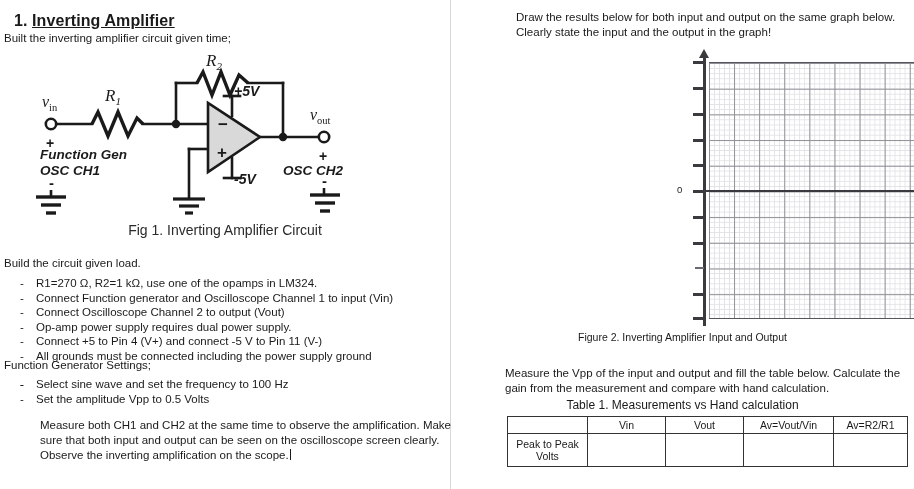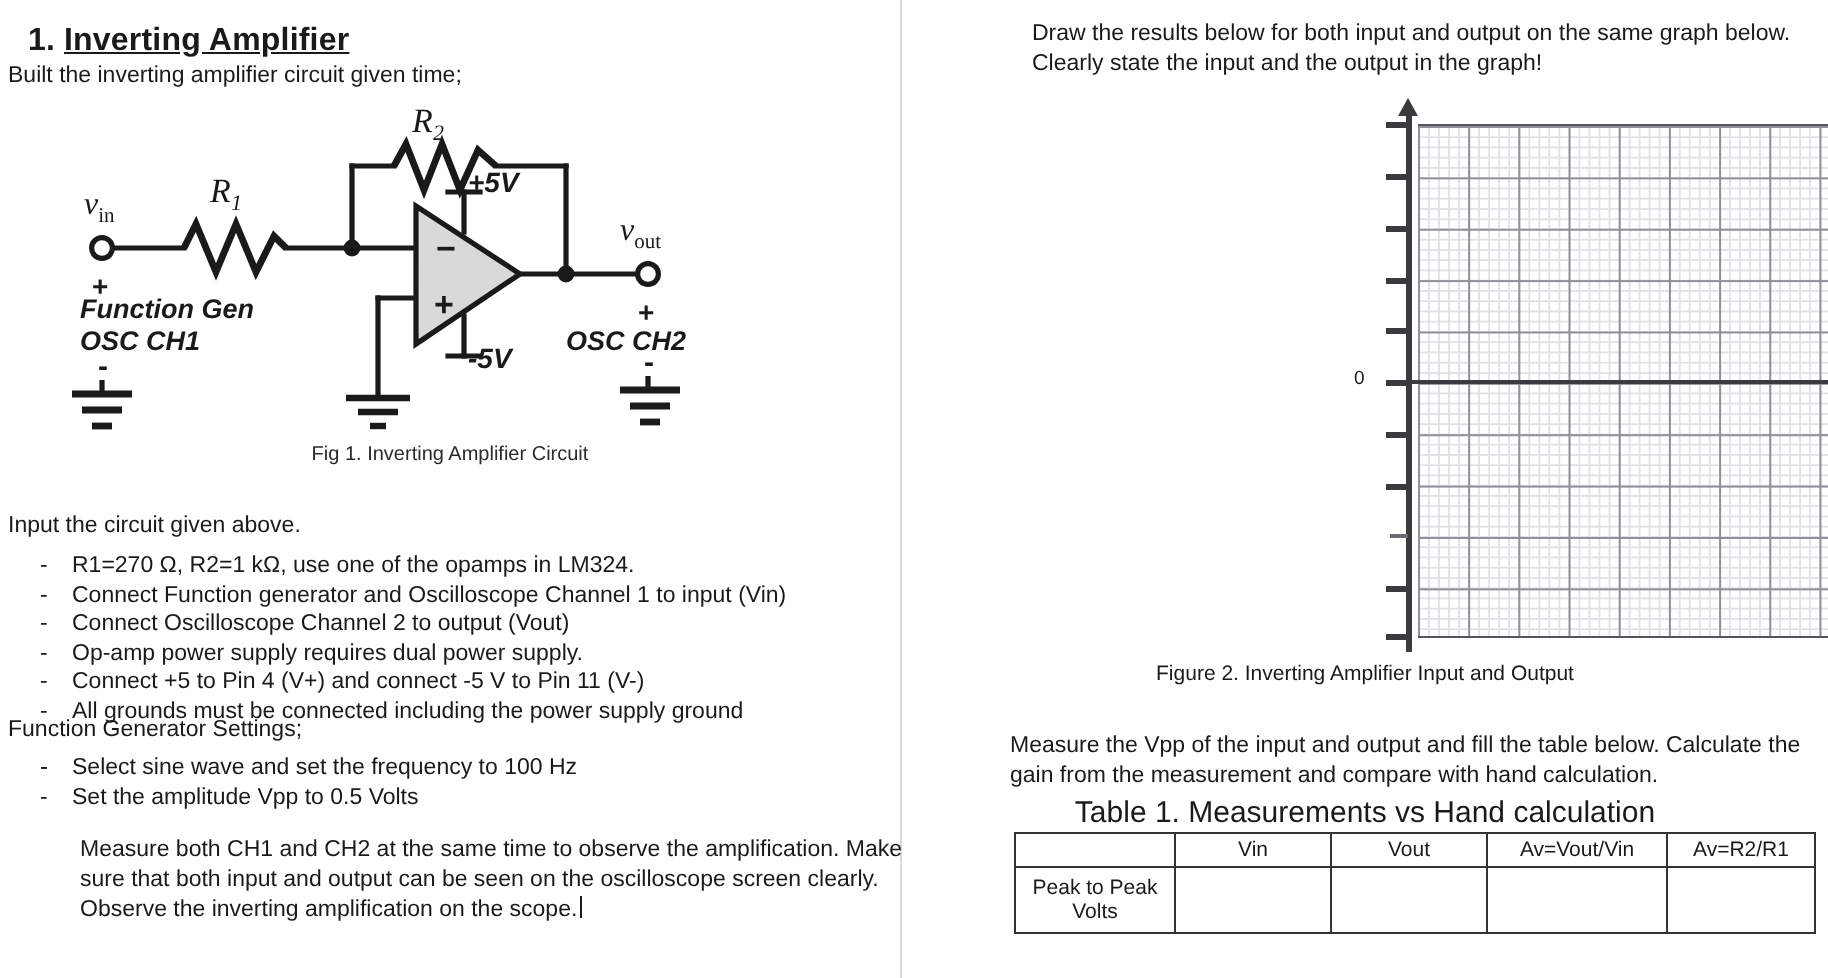--- a/index.html
+++ b/index.html
@@ -48,21 +48,21 @@
   .circuit {
     position: absolute;
     left: 0; top: 48px;
     width: 450px; height: 190px;
   }
   .fig1-caption {
     position: absolute;
     left: 0; top: 222px;
     width: 450px;
     text-align: center;
-    font-size: 10px;
+    font-size: 14px;
     color: #2a2a2a;
   }
 
   .body-text {
     position: absolute;
     font-size: 11.5px;
     line-height: 15px;
   }
   .p-build { left: 4px; top: 256px; }
   .p-fg    { left: 4px; top: 358px; }
@@ -176,21 +176,21 @@
     font-size: 10.5px;
     color: #1a1a1a;
   }
 
   
   .table-title {
     position: absolute;
     left: 451px; top: 398px;
     width: 463px;
     text-align: center;
-    font-size: 15px;
+    font-size: 12px;
   }
   table.meas-table {
     position: absolute;
     left: 56px; top: 66px;
     border-collapse: collapse;
     font-size: 10.5px;
     table-layout: fixed;
   }
   .table-holder {
     position: absolute;
@@ -318,21 +318,21 @@
 
         <text x="40" y="111" font-family="'Liberation Sans', sans-serif" font-size="13.5" font-weight="bold" font-style="italic" fill="#1a1a1a">Function Gen</text>
         <text x="40" y="127" font-family="'Liberation Sans', sans-serif" font-size="13.5" font-weight="bold" font-style="italic" fill="#1a1a1a">OSC CH1</text>
 
         <text x="283" y="127" font-family="'Liberation Sans', sans-serif" font-size="13.5" font-weight="bold" font-style="italic" fill="#1a1a1a">OSC CH2</text>
       </svg>
     </div>
 
     <div class="fig1-caption">Fig 1. Inverting Amplifier Circuit</div>
 
-    <div class="body-text p-build">Input the circuit given above.</div>
+    <div class="body-text p-build">Build the circuit given load.</div>
 
     <ul class="dash-list list-build">
       <li><span class="dash">-</span><span>R1=270 Ω, R2=1 kΩ, use one of the opamps in LM324.</span></li>
       <li><span class="dash">-</span><span>Connect Function generator and Oscilloscope Channel 1 to input (Vin)</span></li>
       <li><span class="dash">-</span><span>Connect Oscilloscope Channel 2 to output (Vout)</span></li>
       <li><span class="dash">-</span><span>Op-amp power supply requires dual power supply.</span></li>
       <li><span class="dash">-</span><span>Connect +5 to Pin 4 (V+) and connect -5 V to Pin 11 (V-)</span></li>
       <li><span class="dash">-</span><span>All grounds must be connected including the power supply ground</span></li>
     </ul>
 

